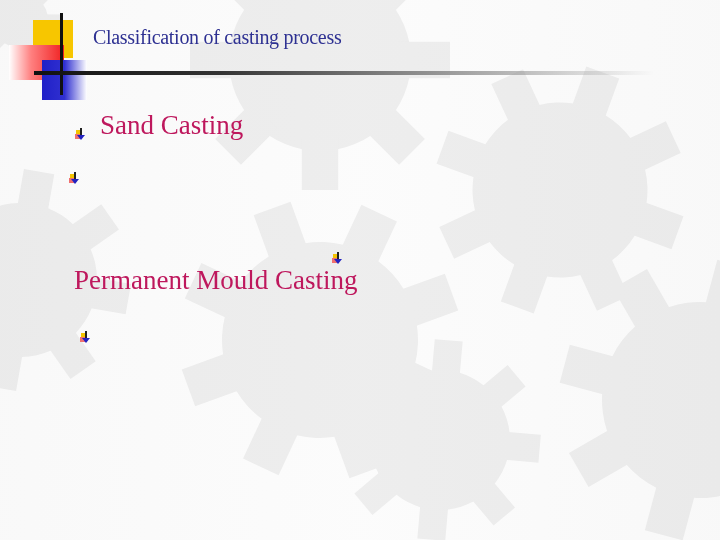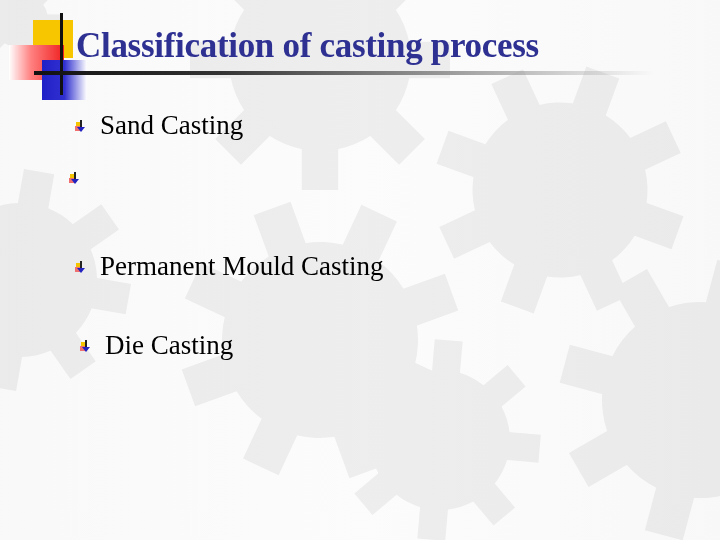--- a/index.html
+++ b/index.html
@@ -4,22 +4,22 @@
   <style>
     html, body { margin: 0; padding: 0; }
     body { width: 720px; height: 540px; overflow: hidden; background: #ffffff; position: relative; font-family: "Liberation Serif", serif; }
     .bg { position: absolute; inset: 0; }
     .deco { position: absolute; }
     .sq-yellow { left: 33px; top: 20px; width: 40px; height: 38px; background: #f7c600; }
     .sq-red { left: 9px; top: 45px; width: 55px; height: 35px; background: linear-gradient(90deg, #ffffff 0%, #ff8080 40%, #f02020 100%); }
     .sq-blue { left: 42px; top: 60px; width: 45px; height: 40px; background: linear-gradient(90deg, #2020c8 0%, #3030d0 50%, #ffffff 100%); }
     .vline { left: 60px; top: 13px; width: 3px; height: 82px; background: #111; }
     .hline { left: 34px; top: 71px; width: 620px; height: 4px; background: linear-gradient(90deg, #111 0%, #333 30%, #888 60%, rgba(255,255,255,0) 100%); }
-    .title { position: absolute; left: 76px; top: 26px; font-size: 35px; font-weight: bold; color: #2e3192; white-space: nowrap; letter-spacing: -0.3px; }
-    .item { position: absolute; display: flex; align-items: center; font-size: 27px; color: #000000; white-space: nowrap; }
+    .title { position: absolute; left: 93px; top: 26px; font-size: 20px; font-weight: normal; color: #2e3192; white-space: nowrap; letter-spacing: -0.3px; }
+    .item { position: absolute; display: flex; align-items: flex-end; font-size: 27px; color: #be185d; white-space: nowrap; }
     .bullet { width: 14px; height: 14px; margin-right: 12px; position: relative; }
     .bullet svg { display:block; }
   </style>
 </head>
 <body>
 
 <div class="bg">
   <svg width="720" height="540" viewBox="0 0 720 540">
     <defs>
       <g id="gearshape">
@@ -78,35 +78,34 @@
   <span class="bullet">
     <svg width="14" height="14" viewBox="0 0 14 14">
         <rect x="2" y="3" width="5" height="5" fill="#f4c400"></rect>
         <rect x="1" y="7" width="5" height="5" fill="#f07070"></rect>
         <rect x="6" y="1" width="2" height="9" fill="#222"></rect>
         <polygon points="3,8 11,8 7,13" fill="#2222c0"></polygon>
       </svg>
   </span>
 </div>
 
-<div class="item" style="left:74px; top:251px;">
+<div class="item" style="left:74px; top:251px;flex-direction:column;">
   <span class="bullet">
     <svg width="14" height="14" viewBox="0 0 14 14">
         <rect x="2" y="3" width="5" height="5" fill="#f4c400"></rect>
         <rect x="1" y="7" width="5" height="5" fill="#f07070"></rect>
         <rect x="6" y="1" width="2" height="9" fill="#222"></rect>
         <polygon points="3,8 11,8 7,13" fill="#2222c0"></polygon>
       </svg>
   </span>
   <span>Permanent Mould Casting</span>
 </div>
 
 <div class="item" style="left:79px; top:330px;">
   <span class="bullet">
     <svg width="14" height="14" viewBox="0 0 14 14">
         <rect x="2" y="3" width="5" height="5" fill="#f4c400"></rect>
         <rect x="1" y="7" width="5" height="5" fill="#f07070"></rect>
         <rect x="6" y="1" width="2" height="9" fill="#222"></rect>
         <polygon points="3,8 11,8 7,13" fill="#2222c0"></polygon>
       </svg>
   </span>
-  <span>Die Casting</span>
 </div>
 
 </body></html>

